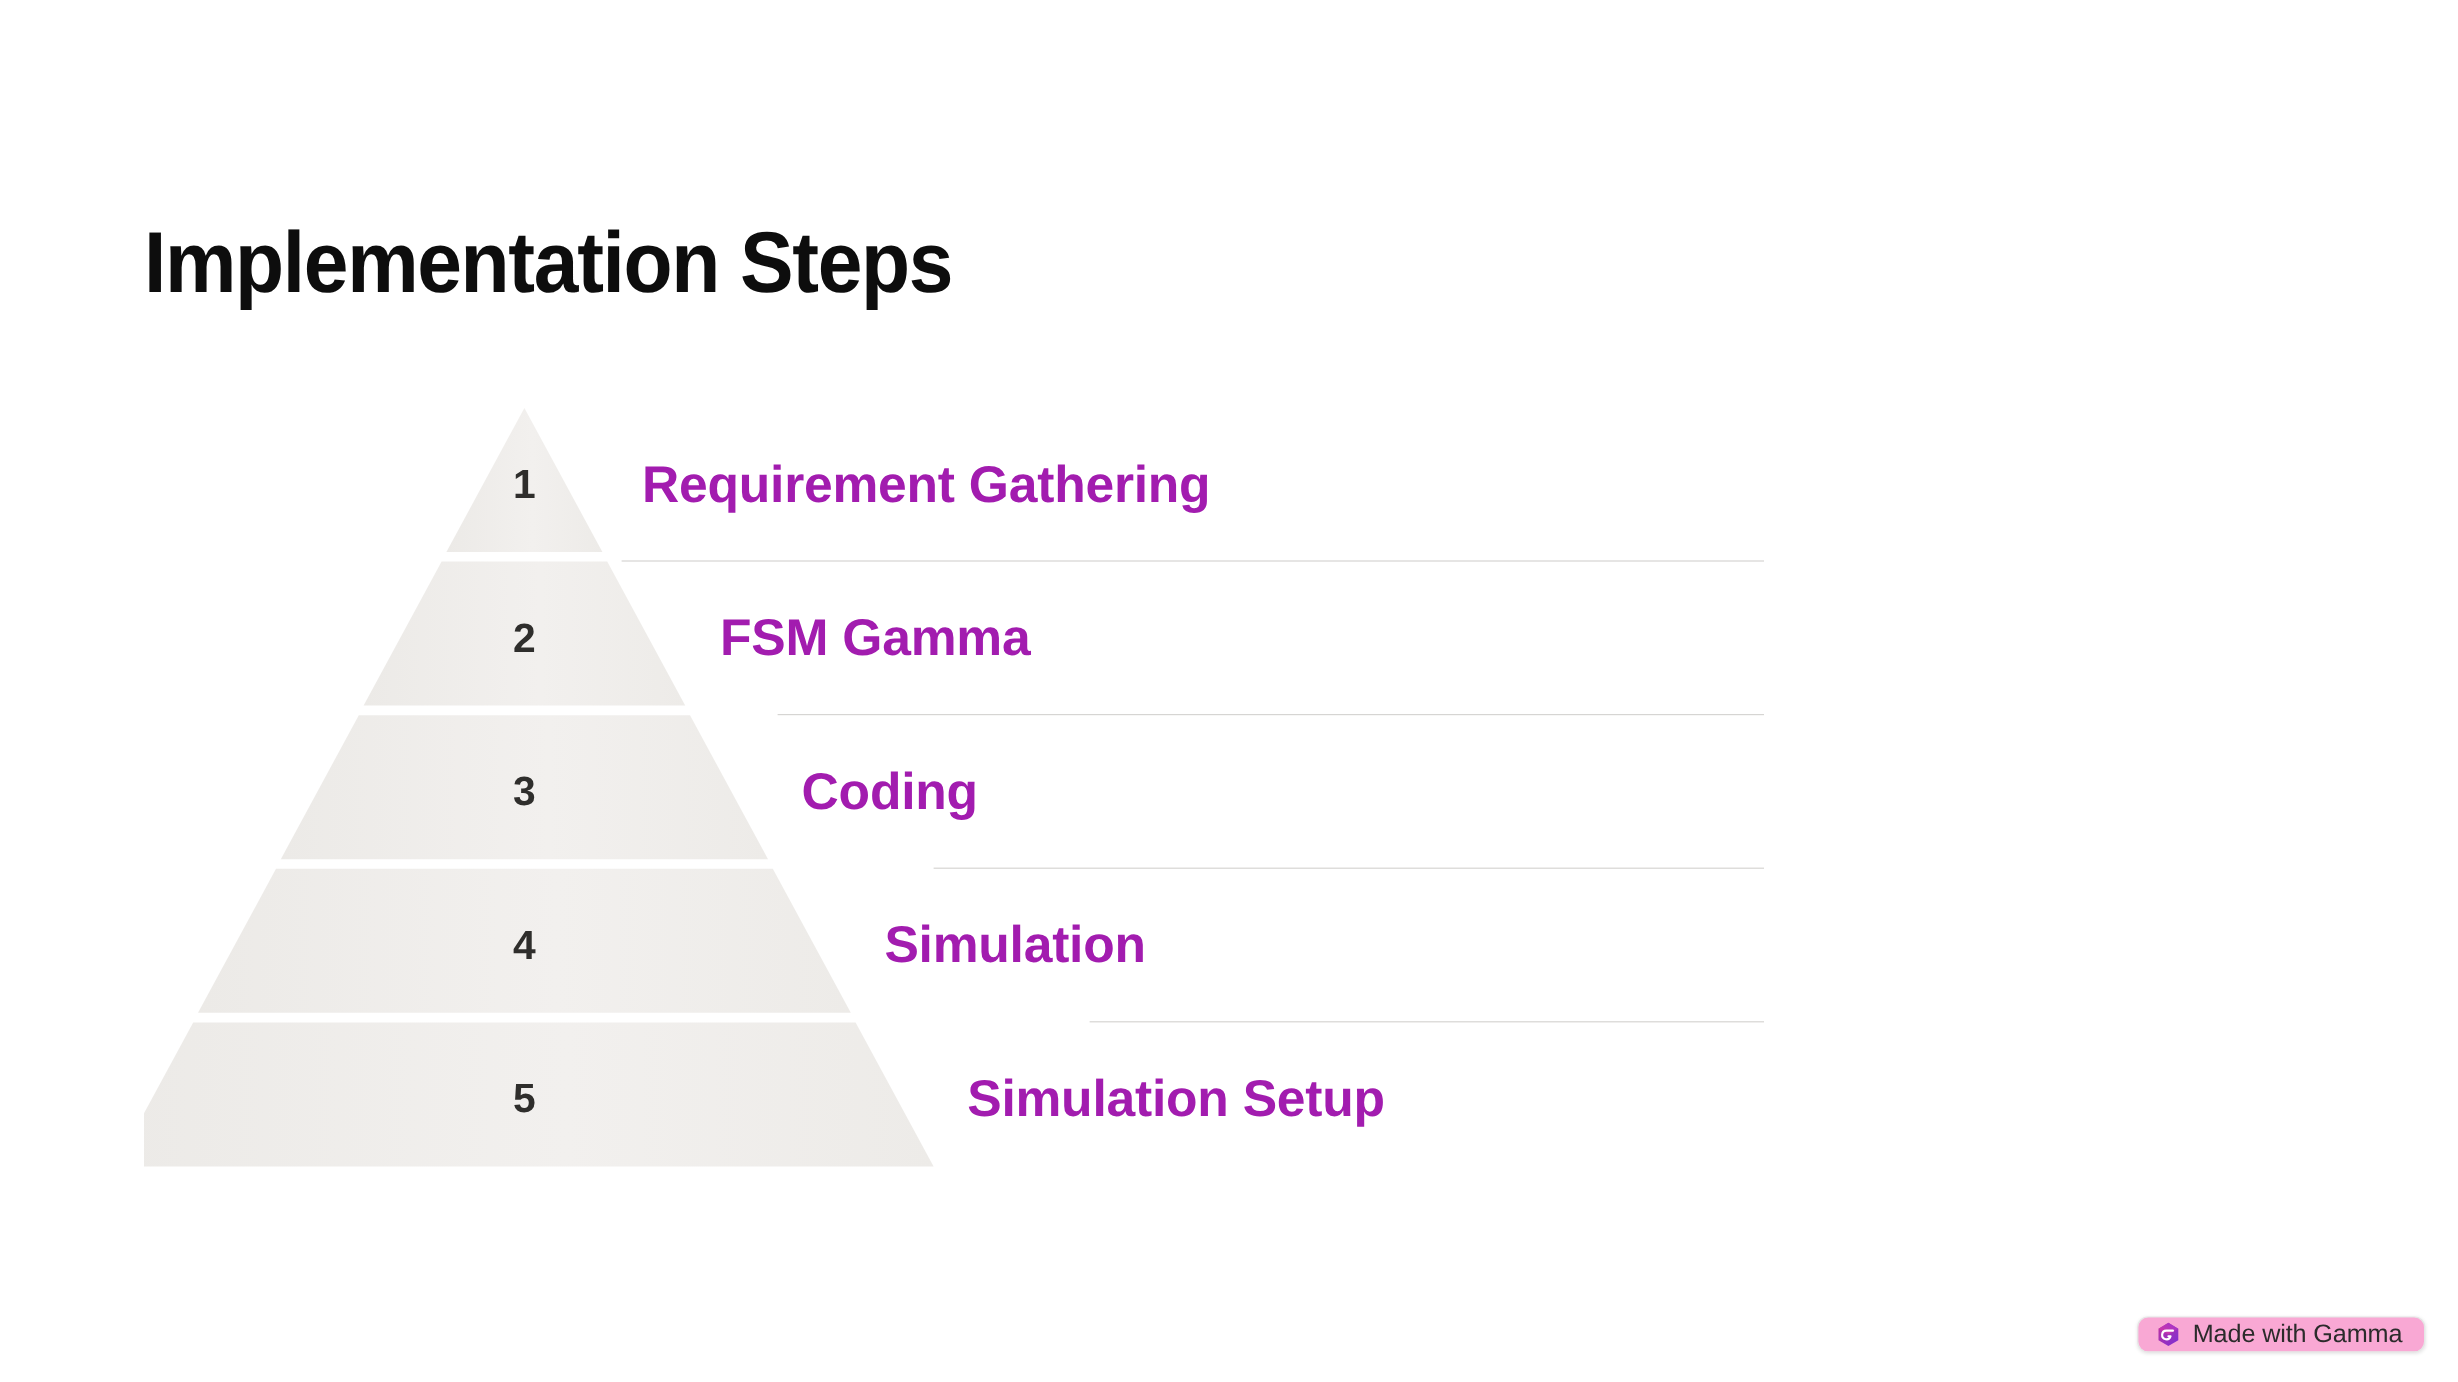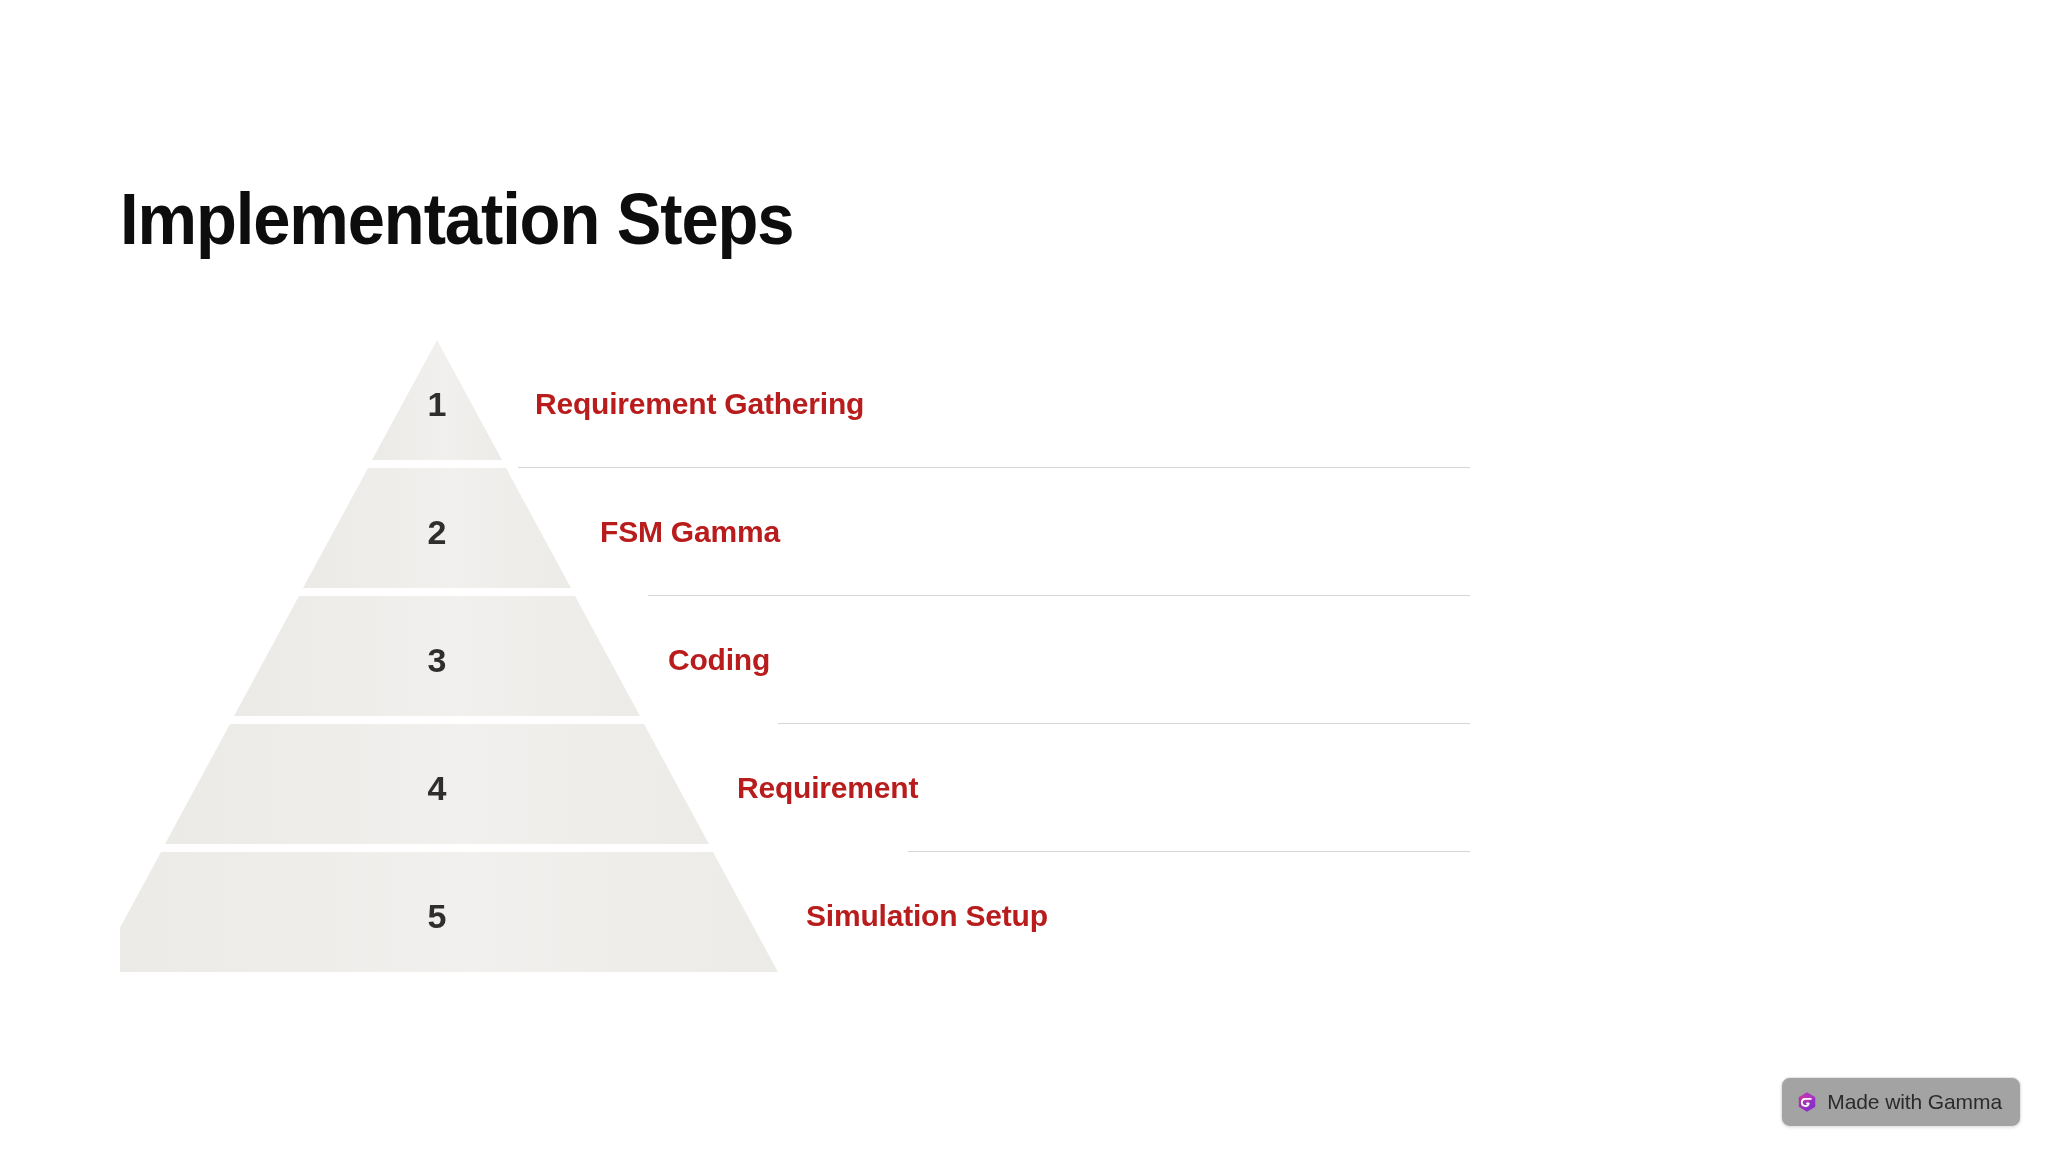--- a/index.html
+++ b/index.html
@@ -90,23 +90,23 @@
     color: #2f2e2c;
     font-family: "Liberation Sans Narrow", "Liberation Sans", sans-serif;
   }
 
   .row-label {
     position: absolute;
     top: 0;
     height: 128px;
     display: flex;
     align-items: center;
-    font-size: 30px;
+    font-size: 43px;
     font-weight: 700;
-    color: #b91c1c;
+    color: #a21caf;
     letter-spacing: -0.2px;
     white-space: nowrap;
     font-family: "Liberation Sans Narrow", "Liberation Sans", sans-serif;
   }
 
   .row-rule {
     position: absolute;
     height: 1px;
     background: #d6d5d3;
     bottom: 0;
@@ -134,26 +134,26 @@
   .row-1 .row-rule { left: 398px; width: 952px; }
   .row-2 .row-rule { left: 528px; width: 822px; }
   .row-3 .row-rule { left: 658px; width: 692px; }
   .row-4 .row-rule { left: 788px; width: 562px; }
 
   
   .gamma-badge {
     position: absolute;
     right: 27px;
     bottom: 25px;
-    height: 50px;
+    height: 30px;
     padding: 0 18px 0 14px;
     display: flex;
     align-items: center;
     gap: 9px;
-    background: #a3a3a3;
+    background: #f9a8d4;
     border: 1px solid #e6e6e6;
     border-radius: 9px;
     box-shadow: 0 1px 3px rgba(0,0,0,0.10);
   }
 
   .gamma-logo {
     width: 22px;
     height: 22px;
     display: block;
     flex: 0 0 auto;
@@ -212,21 +212,21 @@
       </div>
 
       <div class="row row-3">
         <span class="row-number">3</span>
         <span class="row-label">Coding</span>
         <span class="row-rule"></span>
       </div>
 
       <div class="row row-4">
         <span class="row-number">4</span>
-        <span class="row-label">Requirement</span>
+        <span class="row-label">Simulation</span>
         <span class="row-rule"></span>
       </div>
 
       <div class="row row-5">
         <span class="row-number">5</span>
         <span class="row-label">Simulation Setup</span>
 
       </div>
 
     </div>

